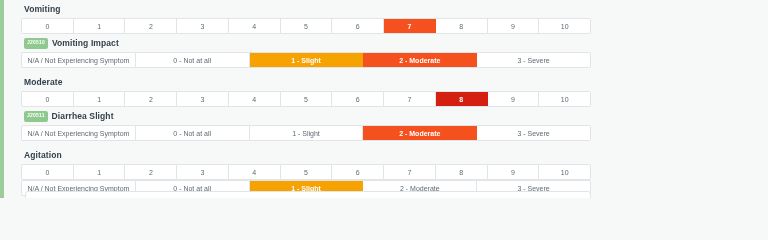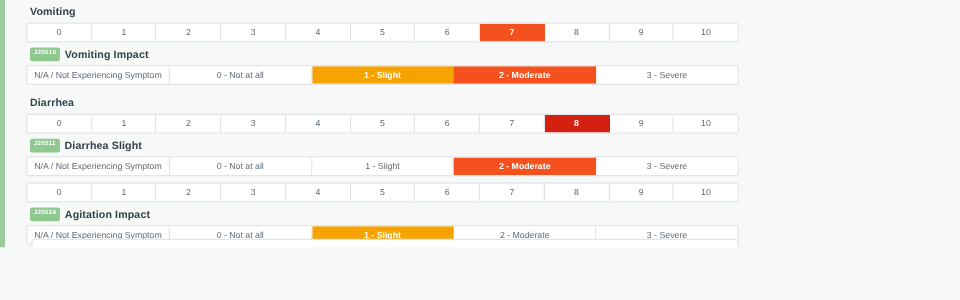--- a/index.html
+++ b/index.html
@@ -176,21 +176,21 @@
       <div class="choice">0 - Not at all</div>
       <div class="choice sel-amber">1 - Slight</div>
       <div class="choice sel-orange">2 - Moderate</div>
       <div class="choice">3 - Severe</div>
     </div>
   </div>
 
   <div class="gap"></div>
 
   <div class="section">
-    <div class="section-title">Diarrhea</div>
+    <div class="section-title">Moderate</div>
     <div class="choice-row">
       <div class="choice">0</div>
       <div class="choice">1</div>
       <div class="choice">2</div>
       <div class="choice">3</div>
       <div class="choice">4</div>
       <div class="choice">5</div>
       <div class="choice">6</div>
       <div class="choice">7</div>
       <div class="choice sel-red">8</div>
@@ -207,38 +207,35 @@
       <div class="choice">0 - Not at all</div>
       <div class="choice">1 - Slight</div>
       <div class="choice sel-orange">2 - Moderate</div>
       <div class="choice">3 - Severe</div>
     </div>
   </div>
 
   <div class="gap"></div>
 
   <div class="section">
+    <div class="section-title">Agitation</div>
     <div class="choice-row">
       <div class="choice">0</div>
       <div class="choice">1</div>
       <div class="choice">2</div>
       <div class="choice">3</div>
       <div class="choice">4</div>
       <div class="choice">5</div>
       <div class="choice">6</div>
       <div class="choice">7</div>
       <div class="choice">8</div>
       <div class="choice">9</div>
       <div class="choice">10</div>
     </div>
 
-    <div class="impact-heading">
-      <span class="id-badge">J20514</span>
-      <span class="impact-title">Agitation Impact</span>
-    </div>
     <div class="choice-row">
       <div class="choice">N/A / Not Experiencing Symptom</div>
       <div class="choice">0 - Not at all</div>
       <div class="choice sel-amber">1 - Slight</div>
       <div class="choice">2 - Moderate</div>
       <div class="choice">3 - Severe</div>
     </div>
   </div>
 
   <div id="next-panel">

